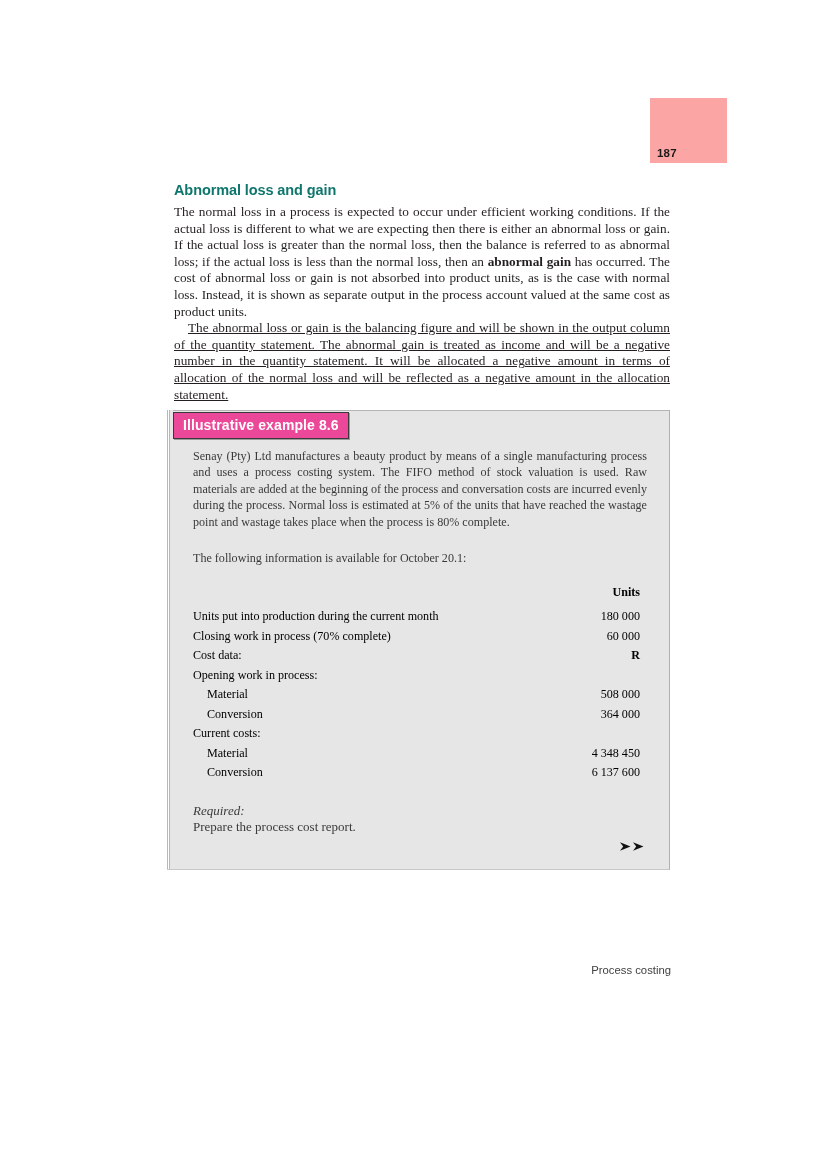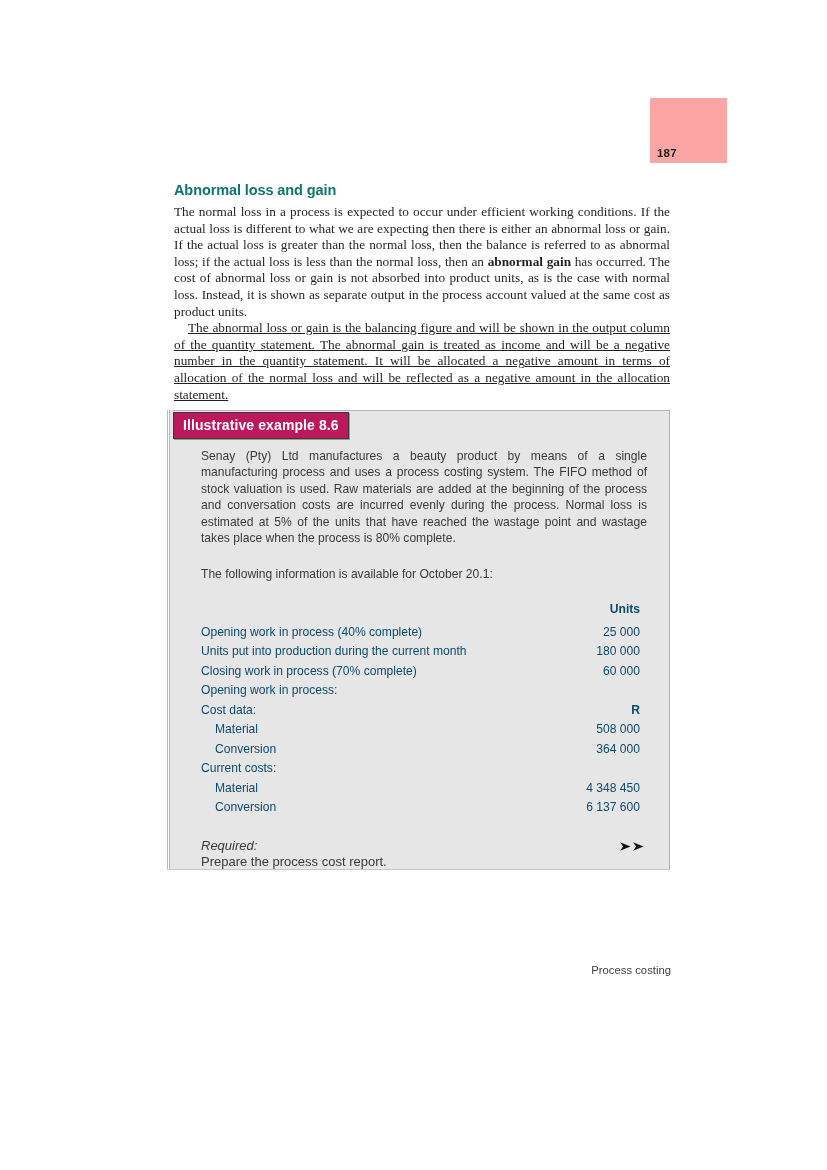--- a/index.html
+++ b/index.html
@@ -99,58 +99,58 @@
     top: 0;
     bottom: 0;
     border-top: 1px solid #b5b5b5;
     box-sizing: border-box;
   }
 
   .example-title {
     position: absolute;
     left: 6px;
     top: 2px;
-    background: #be185d;
+    background: #ec4899;
     color: #ffffff;
     font-family: "Liberation Sans", sans-serif;
     font-size: 14px;
     font-weight: bold;
     padding: 4px 9px 5px 9px;
     letter-spacing: 0.1px;
     border: 1px solid #3a3a3a;
     box-shadow: 1px 1px 0 #9a9a9a;
     z-index: 2;
   }
 
   .example-body {
     position: absolute;
-    left: 34px;
+    left: 26px;
     right: 22px;
     top: 38px;
-    font-family: Liberation Sans, sans-serif;
+    font-family: Liberation Serif, serif;
     color: #3a3a3a;
   }
 
   .ex-par {
     margin: 0;
     font-size: 12.1px;
     line-height: 16.4px;
     text-align: justify;
     text-justify: inter-word;
     color: #3a3a3a;
   }
   .ex-par.spaced { margin-top: 20px; }
 
   
   table.data-table {
     width: 100%;
     border-collapse: collapse;
     margin-top: 19px;
     font-size: 12.1px;
-    color: #0c4a6e;
+    color: #000000;
   }
   table.data-table th,
   table.data-table td {
     padding: 0;
     font-weight: normal;
     vertical-align: baseline;
   }
   table.data-table th.col-head-label { text-align: left; }
   table.data-table th.col-head-value {
     text-align: right;
@@ -234,38 +234,34 @@
 
     <table class="data-table">
       <thead>
         <tr>
           <th class="col-head-label"></th>
           <th class="col-head-value">Units</th>
         </tr>
       </thead>
       <tbody>
         <tr>
-          <td class="lbl">Opening work in process (40% complete)</td>
-          <td class="val">25 000</td>
-        </tr>
-        <tr>
           <td class="lbl">Units put into production during the current month</td>
           <td class="val">180 000</td>
         </tr>
         <tr>
           <td class="lbl">Closing work in process (70% complete)</td>
           <td class="val">60 000</td>
         </tr>
         <tr>
+          <td class="lbl">Cost data:</td>
+          <td class="val bold-val">R</td>
+        </tr>
+        <tr>
           <td class="lbl">Opening work in process:</td>
           <td class="val"></td>
-        </tr>
-        <tr>
-          <td class="lbl">Cost data:</td>
-          <td class="val bold-val">R</td>
         </tr>
         <tr>
           <td class="lbl indent-1">Material</td>
           <td class="val">508 000</td>
         </tr>
         <tr>
           <td class="lbl indent-1">Conversion</td>
           <td class="val">364 000</td>
         </tr>
         <tr>

